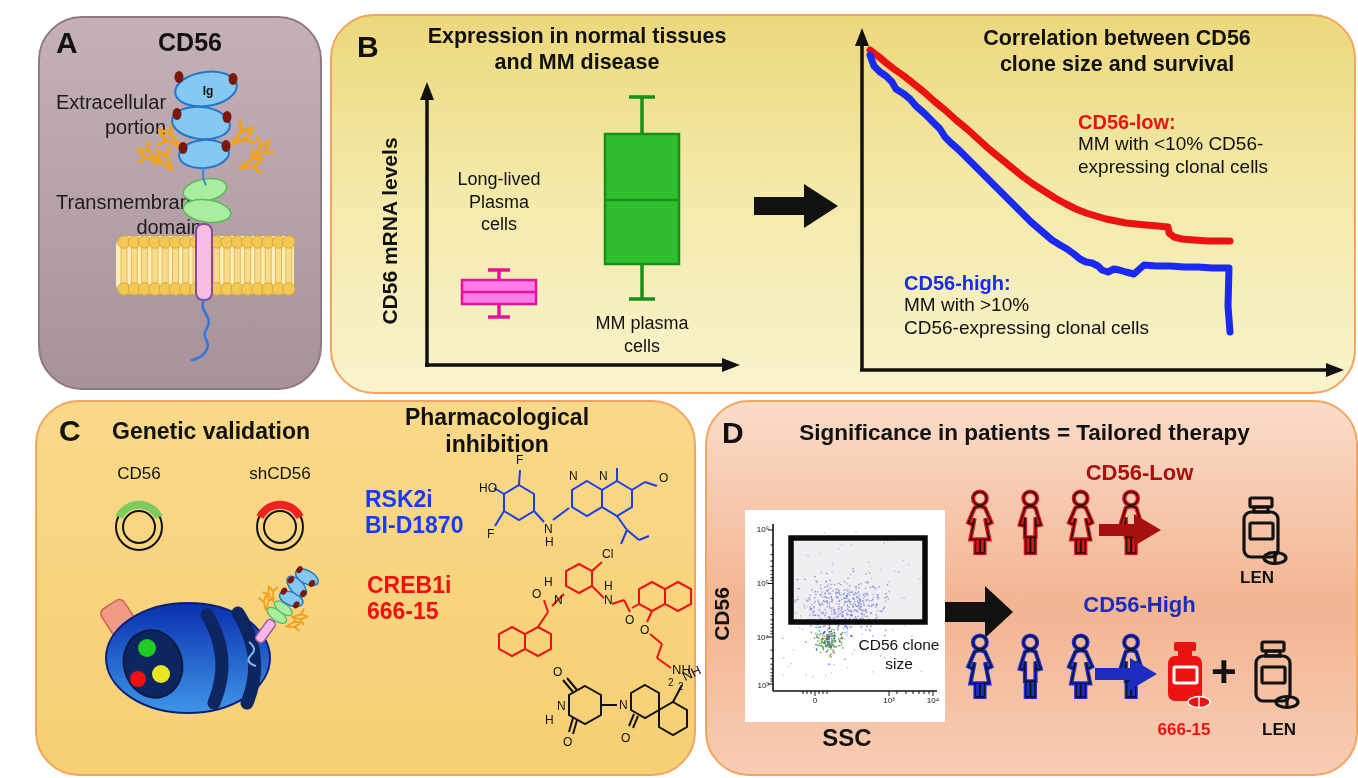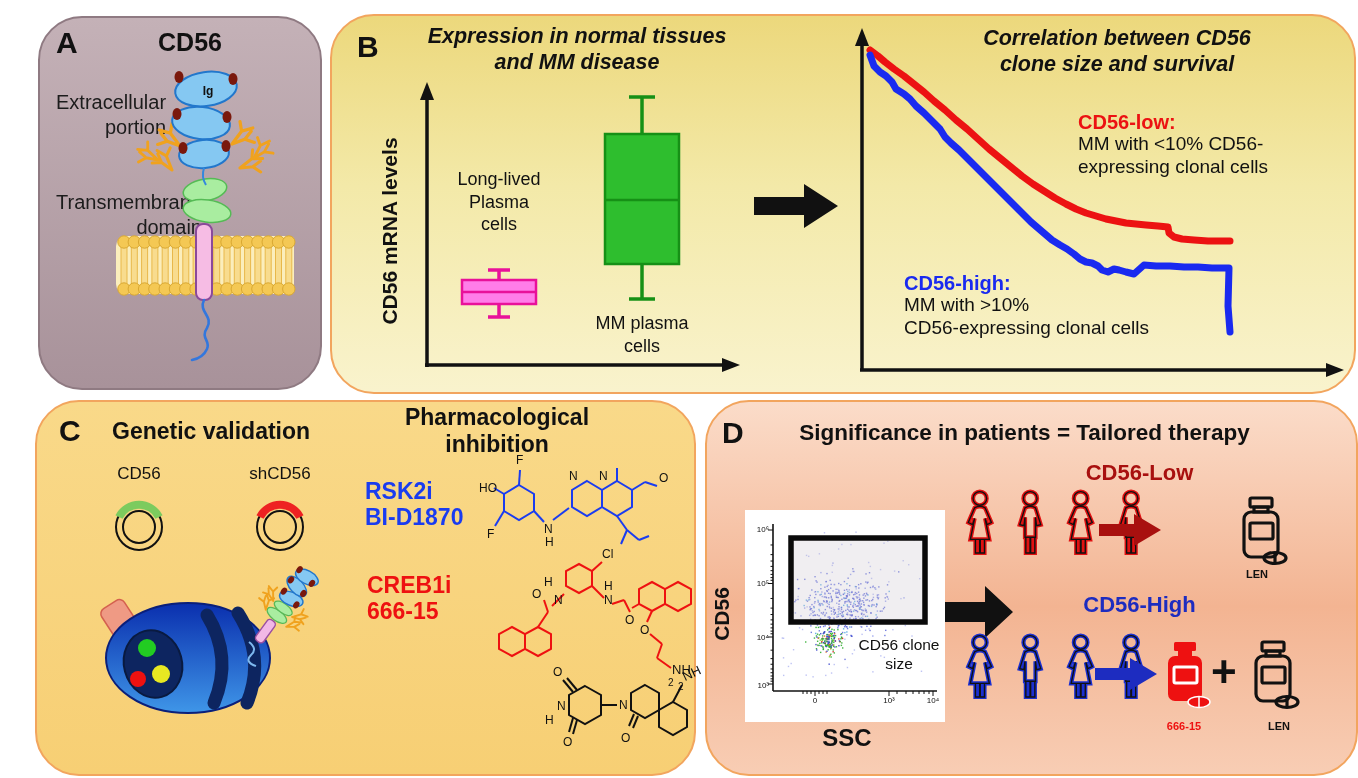--- a/index.html
+++ b/index.html
@@ -8,35 +8,35 @@
   .pre{white-space:pre-line;}
   .ctr{text-align:center;}
   .panel{position:absolute;border-radius:44px;border:2px solid;}
   #panelA{left:38px;top:16px;width:280px;height:370px;background:linear-gradient(180deg,#c4b1b7,#a8929a);border-color:#8f7a82;}
   #panelB{left:330px;top:14px;width:1022px;height:376px;background:linear-gradient(180deg,#ecd87c,#f3e9a8 45%,#f9f3cd);border-color:#f2a55e;}
   #panelC{left:35px;top:400px;width:657px;height:372px;background:linear-gradient(180deg,#f9d989,#f7cf74);border-color:#f2a55e;}
   #panelD{left:705px;top:400px;width:649px;height:372px;background:linear-gradient(180deg,#fbdcc9,#f3b492 55%,#f8cdb4);border-color:#f2a55e;}
   .letter{font-size:30px;font-weight:bold;color:#111;line-height:1;}
   .pa-title{font-size:25px;font-weight:bold;color:#111;}
   .pa-label{font-size:20px;color:#1c1c1c;line-height:1.25;text-align:right;}
-  .pb-title{font-size:21.5px;font-weight:bold;color:#111;line-height:1.2;font-style:italic;}
+  .pb-title{font-size:21.5px;font-weight:bold;color:#111;line-height:1.2;}
   .pb-ylabel{font-size:21px;font-weight:bold;color:#111;}
   .pb-glabel{font-size:18px;color:#111;line-height:1.25;}
   .ann-head{font-size:20px;font-weight:bold;line-height:1.2;}
   .ann-body{font-size:19px;color:#111;line-height:1.2;}
   .pc-title{font-size:23px;font-weight:bold;color:#111;}
   .plasmid-label{font-size:17px;color:#111;}
   .drug-label{font-size:23px;font-weight:bold;line-height:1.15;}
   .len-label{font-size:24px;font-weight:bold;color:#111;line-height:1.1;}
   .pd-title{font-size:22.5px;font-weight:bold;color:#111;}
   .flow-title{font-size:17px;font-weight:bold;color:#111;line-height:1.25;}
   .flow-axis{font-size:21px;font-weight:bold;color:#111;}
   .gate-label{font-size:15.5px;color:#111;line-height:1.2;padding-left:44px;}
   .grp-label{font-size:22px;font-weight:bold;}
-  .pill-label{font-size:11px;font-weight:bold;}
+  .pill-label{font-size:17px;font-weight:bold;}
   .plus-sign{font-size:44px;font-weight:bold;color:#111;line-height:1;}
   .flow-box{background:#fff;}
   svg{display:block;overflow:visible;}
   svg text{font-family:"Liberation Sans",sans-serif;}
 </style>
 </head>
 <body>
 
 <div id="canvas">
 
@@ -245,21 +245,21 @@
     </svg>
   </section>
 
   <section class="panel" id="panelC">
     <span class="abs letter" style="left:22px;top:14px">C</span>
     <div class="abs pc-title" style="left:75px;top:16px">Genetic validation</div>
     <div class="abs plasmid-label ctr" style="left:62px;top:62px;width:80px">CD56</div>
     <div class="abs plasmid-label ctr" style="left:203px;top:62px;width:80px">shCD56</div>
     <div class="abs pc-title ctr pre" style="left:330px;top:2px;width:260px">Pharmacological
 inhibition</div>
-    <div class="abs drug-label pre" style="left:328px;top:76px;color:#1a3cf0">RSK2i
+    <div class="abs drug-label pre" style="left:328px;top:84px;color:#1a3cf0">RSK2i
 BI-D1870</div>
     <div class="abs drug-label pre" style="left:330px;top:170px;color:#ee1111">CREB1i
 666-15</div>
 
     <svg class="abs" style="left:0;top:0" width="657" height="372">
       <defs>
         <linearGradient id="cellGrad" x1="0" y1="0" x2="0" y2="1">
           <stop offset="0" stop-color="#0a2fae"></stop>
             <stop offset="1" stop-color="#3f96e8"></stop>
         </linearGradient>

